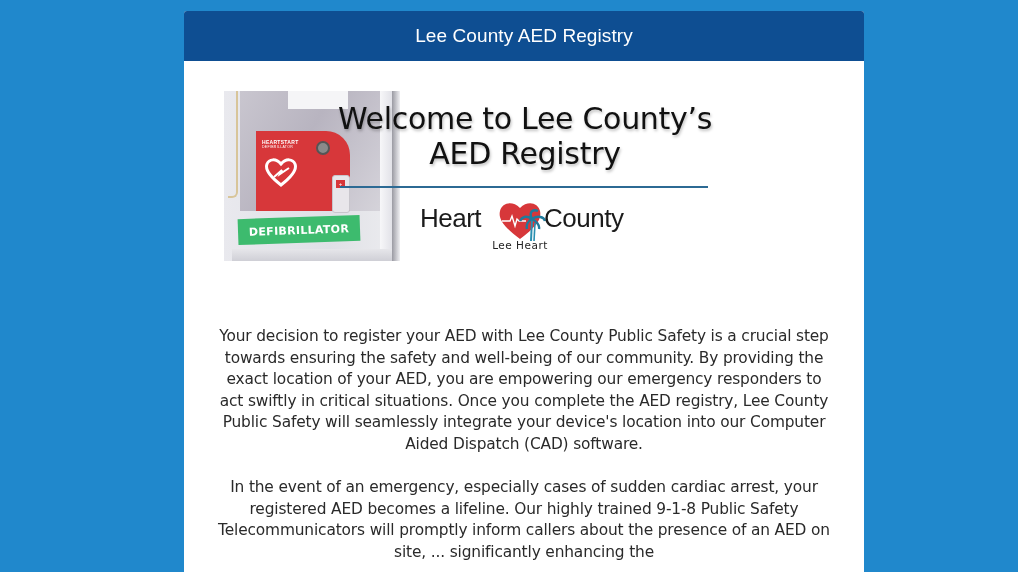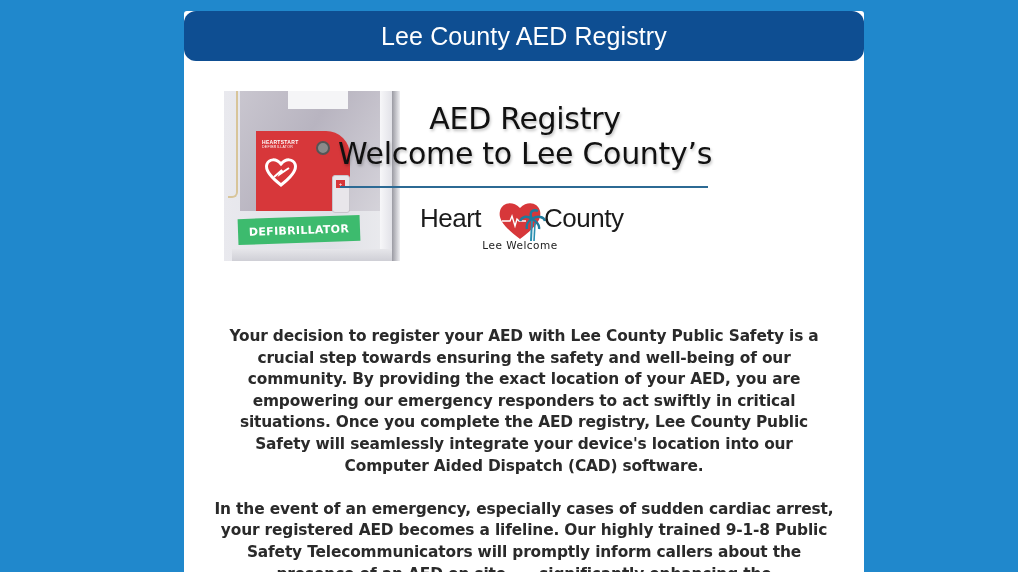--- a/index.html
+++ b/index.html
@@ -21,23 +21,22 @@
       border-radius: 3px 3px 0 0;
       overflow: hidden;
     }
     .card-header {
       height: 50px;
       background: #0e4e92;
       color: #ffffff;
       display: flex;
       align-items: center;
       justify-content: center;
-      font-size: 25px;
+      font-size: 19px;
       letter-spacing: 0.1px;
-      border-radius: 12px;
     }
     .card-body {
       position: relative;
     }
     
     .banner {
       position: absolute;
       left: 40px;
       top: 30px;
       width: 520px;
@@ -240,21 +239,20 @@
       width: 620px;
       text-align: center;
       color: #2a2a2a;
       font-family: "DejaVu Sans", sans-serif;
       font-size: 15.4px;
       line-height: 21.6px;
       letter-spacing: -0.15px;
     }
     .body-text p {
       margin: 0 0 21.6px 0;
-      font-weight: bold;
     }
   </style>
 </head>
 <body>
 
 <div class="card">
   <div class="card-header">
     <span>Lee County AED Registry</span>
   </div>
 
@@ -280,36 +278,36 @@
             </div>
           </div>
         </div>
         <div class="cabinet-edge"></div>
         <div class="cabinet-shadow"></div>
         <div class="defib-label">DEFIBRILLATOR</div>
         <div class="cabinet-bottom"></div>
       </div>
 
       <div class="banner-title">
+        <div>Welcome to Lee County’s</div>
         <div>AED Registry</div>
-        <div>Welcome to Lee County’s</div>
       </div>
       <div class="banner-rule"></div>
 
       <div class="heart-smart">
         <span class="hs-word" style="left:0;">Heart</span>
         <svg class="hs-heart" viewBox="0 0 48 44">
           <path d="M22 40 C 6 28, 0 20, 2 12 C 4 4, 14 1, 22 9 C 30 1, 40 4, 42 12 C 44 20, 38 28, 22 40 Z" fill="#d7373a"></path>
           <path d="M4 22 L12 22 L14 17 L17 27 L19 20 L21 22 L28 22" fill="none" stroke="#ffffff" stroke-width="1.4"></path>
           <path d="M33 42 L34 20" stroke="#2a8fb0" stroke-width="2"></path>
           <path d="M36 42 L37 24" stroke="#2a8fb0" stroke-width="1.6"></path>
           <path d="M34 20 C 28 16, 24 18, 22 22 M34 20 C 30 12, 36 10, 40 12 M34 20 C 40 16, 46 18, 47 22 M34 20 C 38 22, 42 26, 41 30 M34 20 C 30 22, 28 26, 29 30" fill="none" stroke="#1f7a9c" stroke-width="2.4"></path>
         </svg>
         <span class="hs-word" style="left:124px;">County</span>
-        <div class="hs-sub">Lee Welcome</div>
+        <div class="hs-sub">Lee Heart</div>
       </div>
     </div>
 
     <div class="body-text">
       <p>Your decision to register your AED with Lee County Public Safety is a crucial step towards ensuring the safety and well-being of our community. By providing the exact location of your AED, you are empowering our emergency responders to act swiftly in critical situations. Once you complete the AED registry, Lee County Public Safety will seamlessly integrate your device's location into our Computer Aided Dispatch (CAD) software.</p>
       <p>In the event of an emergency, especially cases of sudden cardiac arrest, your registered AED becomes a lifeline. Our highly trained 9-1-8 Public Safety Telecommunicators will promptly inform callers about the presence of an AED on site, ... significantly enhancing the</p>
     </div>
 
   </div>
 </div>

